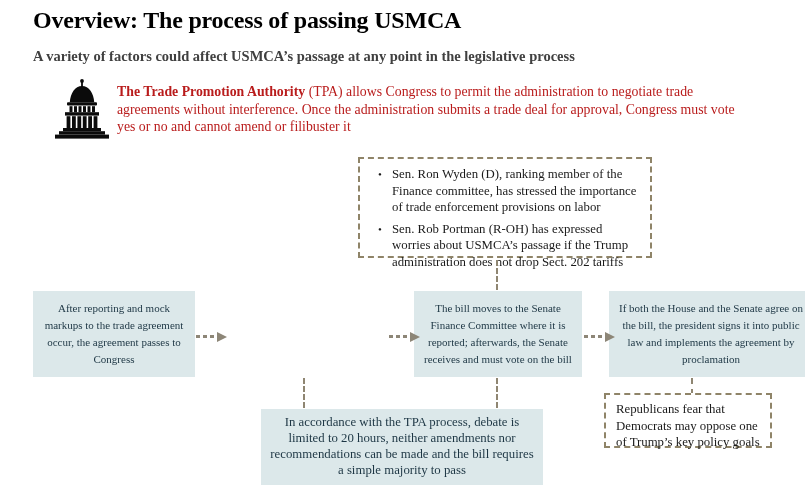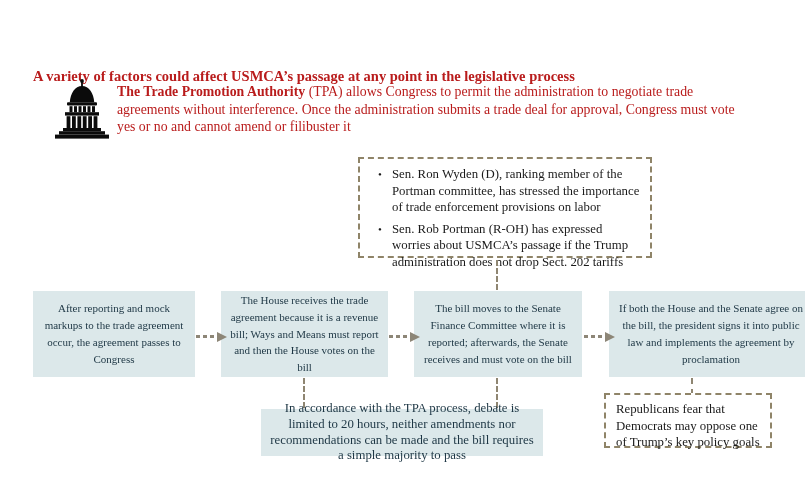--- a/index.html
+++ b/index.html
@@ -6,21 +6,21 @@
   html,body { background:#fff; }
   .slide {
     position:relative; width:805px; height:492px; background:#ffffff;
     font-family:"Liberation Serif","DejaVu Serif",serif; overflow:hidden;
   }
   .title {
     position:absolute; left:33px; top:7px; font-size:24px; font-weight:700;
     color:#000; letter-spacing:-0.2px;
   }
   .subtitle {
-    position:absolute; left:33px; top:48px; font-size:14.5px; font-weight:700; color:#b91c1c;margin-top:20px;
+    position:absolute; left:33px; top:48px; font-size:14.5px; font-weight:700; color:#404040;
   }
   .capitol { position:absolute; left:50px; top:76px; width:64px; height:66px; }
   .tpa-text {
     position:absolute; left:117px; top:83px; width:628px;
     font-size:13.8px; line-height:17.5px; color:#b91c1c;
   }
   .tpa-text b { font-weight:700; }
 
   .dashed-box {
     position:absolute; border:2px dashed #8f8468; background:#fff;
@@ -31,38 +31,39 @@
   .senators li { display:flex; margin-bottom:5px; }
   .senators li .bullet { width:24px; text-align:center; flex:0 0 24px; font-size:11px; line-height:16.5px; }
   .republicans { left:604px; top:393px; width:168px; height:55px; padding:6px 8px 6px 10px; }
 
   .step-box {
     position:absolute; top:291px; height:86px; background:#dce8ea;
     color:#1d3644; font-size:11px; line-height:16.8px; text-align:center;
     display:flex; align-items:center; justify-content:center; padding:12px 7px;
   }
   .note-box {
-    position:absolute; left:261px; top:409px; width:282px; height:47px; background:#dce8ea;
+    position:absolute; left:261px; top:409px; width:282px; height:76px; background:#dce8ea;
     color:#1d3644; font-size:12.8px; line-height:15.8px; text-align:center;
     display:flex; align-items:center; justify-content:center; padding:4px 6px;
   }
 
   .h-arrow { position:absolute; top:331px; height:11px; display:flex; align-items:center; }
   .h-arrow .dot { width:4px; height:3px; background:#8d8677; margin-right:3px; }
   .h-arrow .tri {
     width:0; height:0; border-left:10px solid #8d8677;
     border-top:5.5px solid transparent; border-bottom:5.5px solid transparent;
   }
   .v-conn { position:absolute; width:0; border-left:2px dashed #8f8672; }
 </style>
 </head>
 <body>
 
 <div class="slide">
 
+  <div class="title">Overview: The process of passing USMCA</div>
   <div class="subtitle">A variety of factors could affect USMCA’s passage at any point in the legislative process</div>
 
   <svg class="capitol" viewBox="0 0 64 64" aria-hidden="true">
     <g fill="#0b0b0b">
       <circle cx="32" cy="4" r="1.9"></circle>
       <rect x="31.1" y="4" width="1.8" height="6"></rect>
       <path d="M32 9 C25 9 20.3 16.5 19.8 25.2 L44.2 25.2 C43.7 16.5 39 9 32 9 Z"></path>
       <rect x="17" y="25.2" width="30" height="3.2" rx="1"></rect>
       <rect x="19.5" y="29.2" width="3" height="6"></rect>
       <rect x="24" y="29.2" width="3" height="6"></rect>
@@ -84,36 +85,33 @@
   </svg>
 
   <div class="tpa-text">
     <b>The Trade Promotion Authority</b><span> (TPA) allows Congress to permit the administration to negotiate trade agreements without interference. Once the administration submits a trade deal for approval, Congress must vote yes or no and cannot amend or filibuster it</span>
   </div>
 
   <div class="dashed-box senators">
     <ul>
       <li>
         <span class="bullet">•</span>
-        <span>Sen. Ron Wyden (D), ranking member of the Portman committee, has stressed the importance of trade enforcement provisions on labor</span>
+        <span>Sen. Ron Wyden (D), ranking member of the Finance committee, has stressed the importance of trade enforcement provisions on labor</span>
       </li>
       <li>
         <span class="bullet">•</span>
         <span>Sen. Rob Portman (R-OH) has expressed worries about USMCA’s passage if the Trump administration does not drop Sect. 202 tariffs</span>
       </li>
     </ul>
   </div>
 
   <div class="v-conn" style="left:496px; top:260px; height:30px;"></div>
 
   <div class="step-box" style="left:33px; width:162px;">
     <span>After reporting and mock markups to the trade agreement occur, the agreement passes to Congress</span>
-  </div>
-  <div class="step-box" style="left:221px; width:167px;">
-    <span>The House receives the trade agreement because it is a revenue bill; Ways and Means must report and then the House votes on the bill</span>
   </div>
   <div class="step-box" style="left:414px; width:168px;">
     <span>The bill moves to the Senate Finance Committee where it is reported; afterwards, the Senate receives and must vote on the bill</span>
   </div>
   <div class="step-box" style="left:609px; width:204px;">
     <span>If both the House and the Senate agree on the bill, the president signs it into public law and implements the agreement by proclamation</span>
   </div>
 
   <div class="h-arrow" style="left:196px;">
     <span class="dot"></span>

